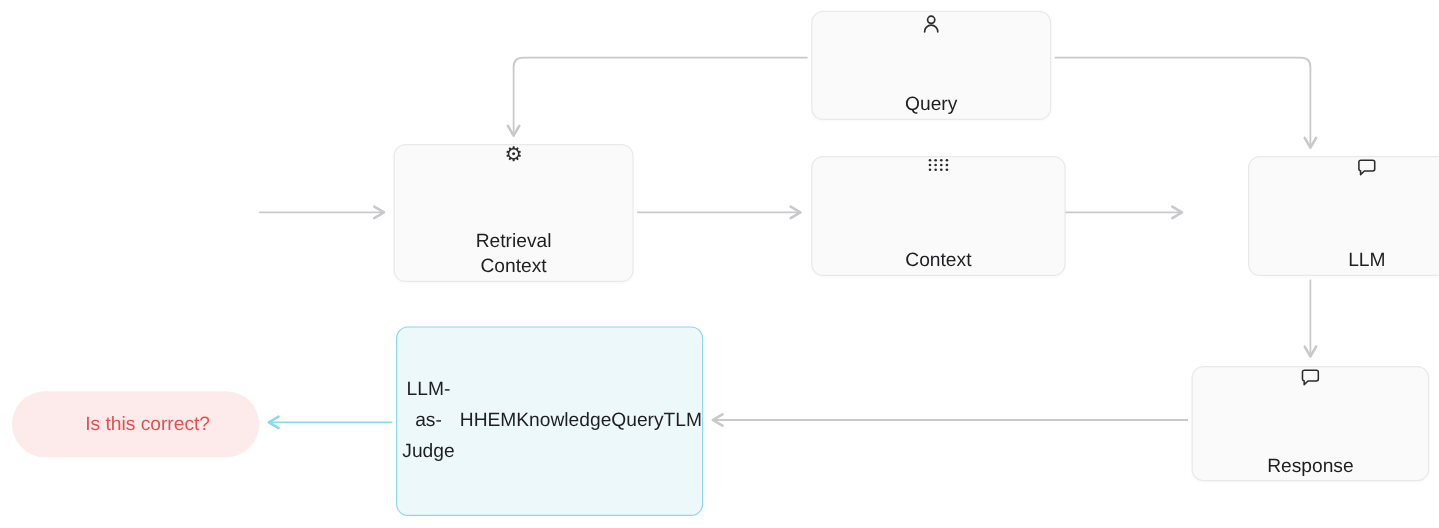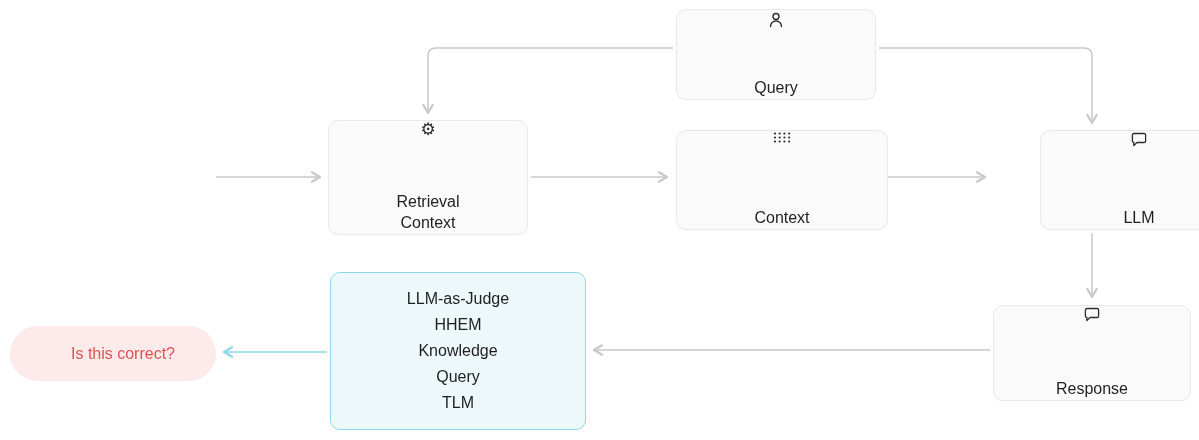--- a/index.html
+++ b/index.html
@@ -53,21 +53,21 @@
     line-height:1;
     color:#2c2c2e;
   }
   .judge{
     position:absolute;
     box-sizing:border-box;
     background:#edf8fb;
     border:1.5px solid #8ed8ea;
     border-radius:10px;
     display:flex;
-    flex-direction:column;
+    flex-direction:row;
     align-items:center;
     justify-content:center;
   }
   .judge .method{
     font-size:16px;
     font-weight:500;
     color:#1f1f21;
     line-height:26px;
     text-align:center;
   }

